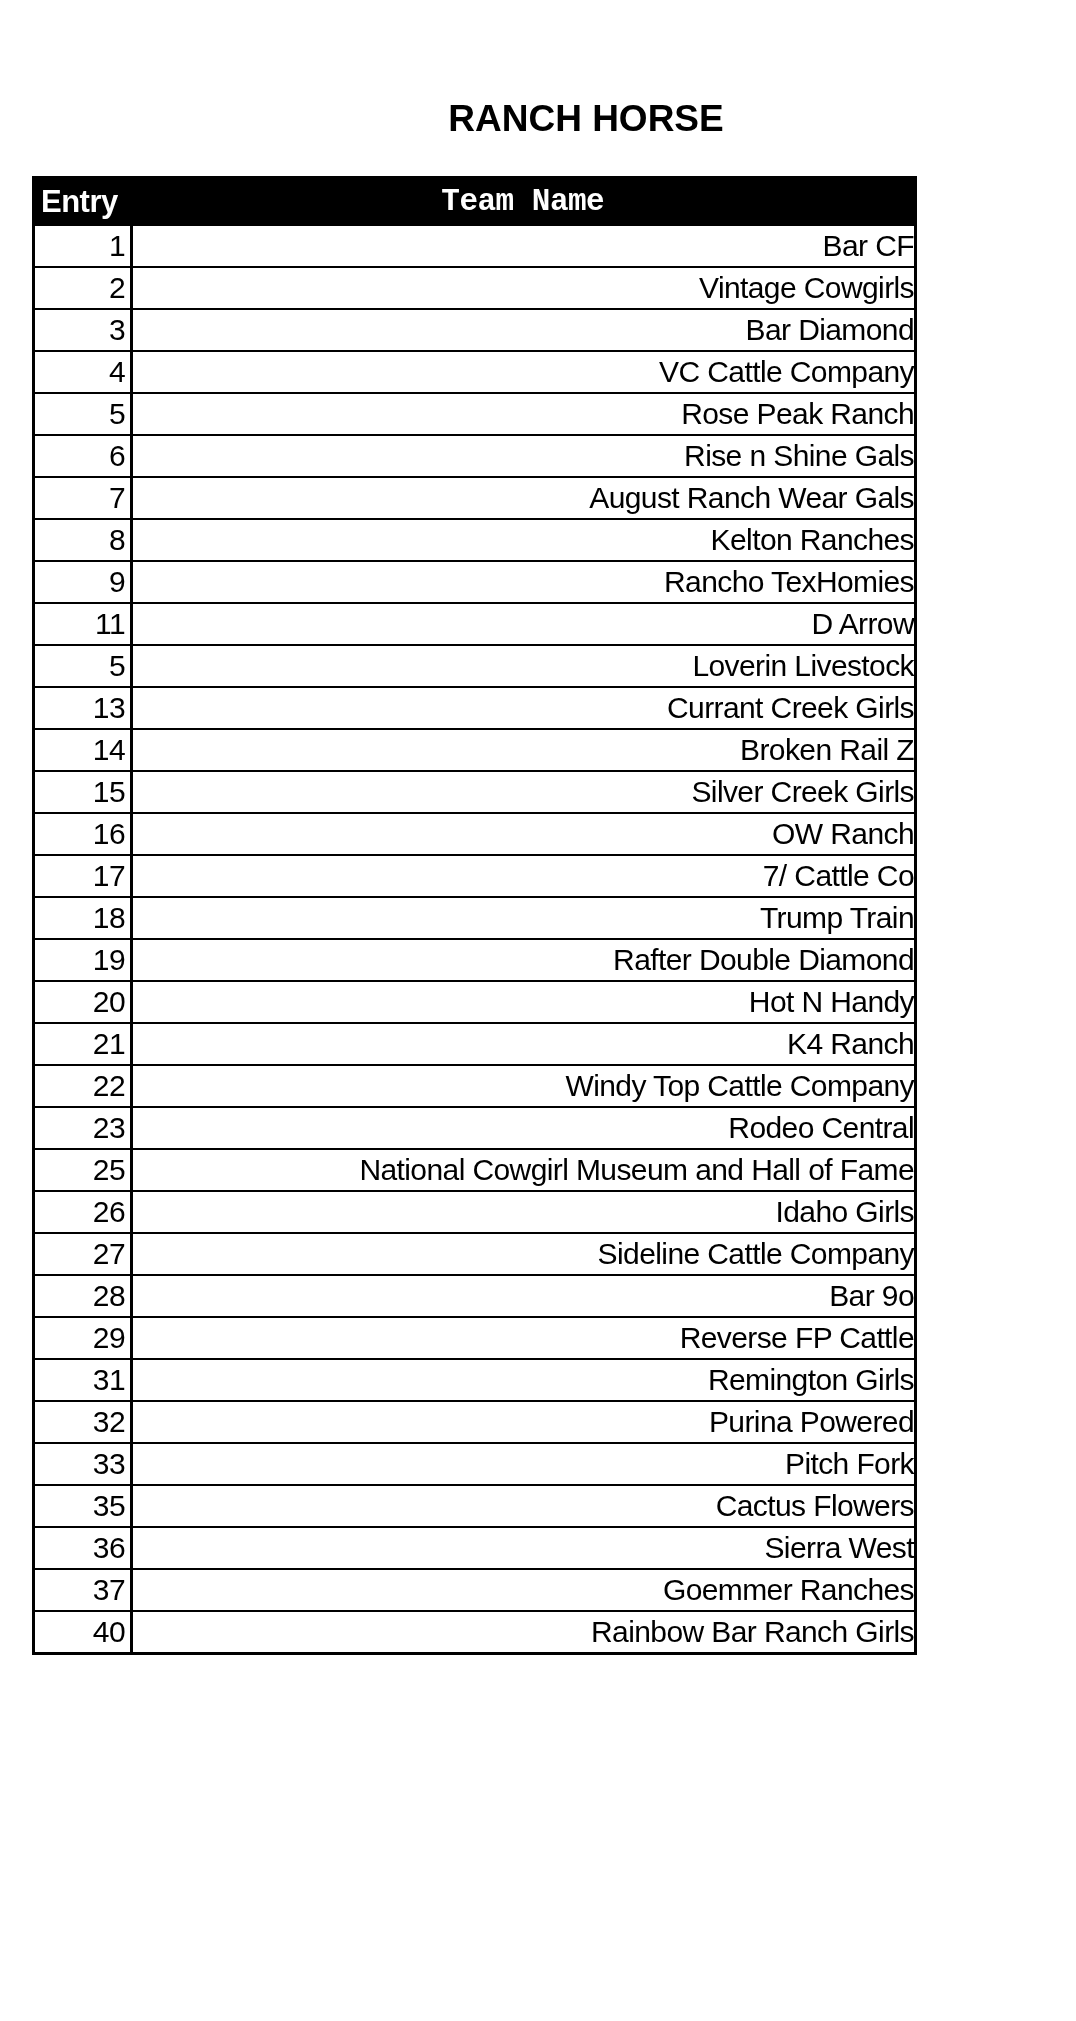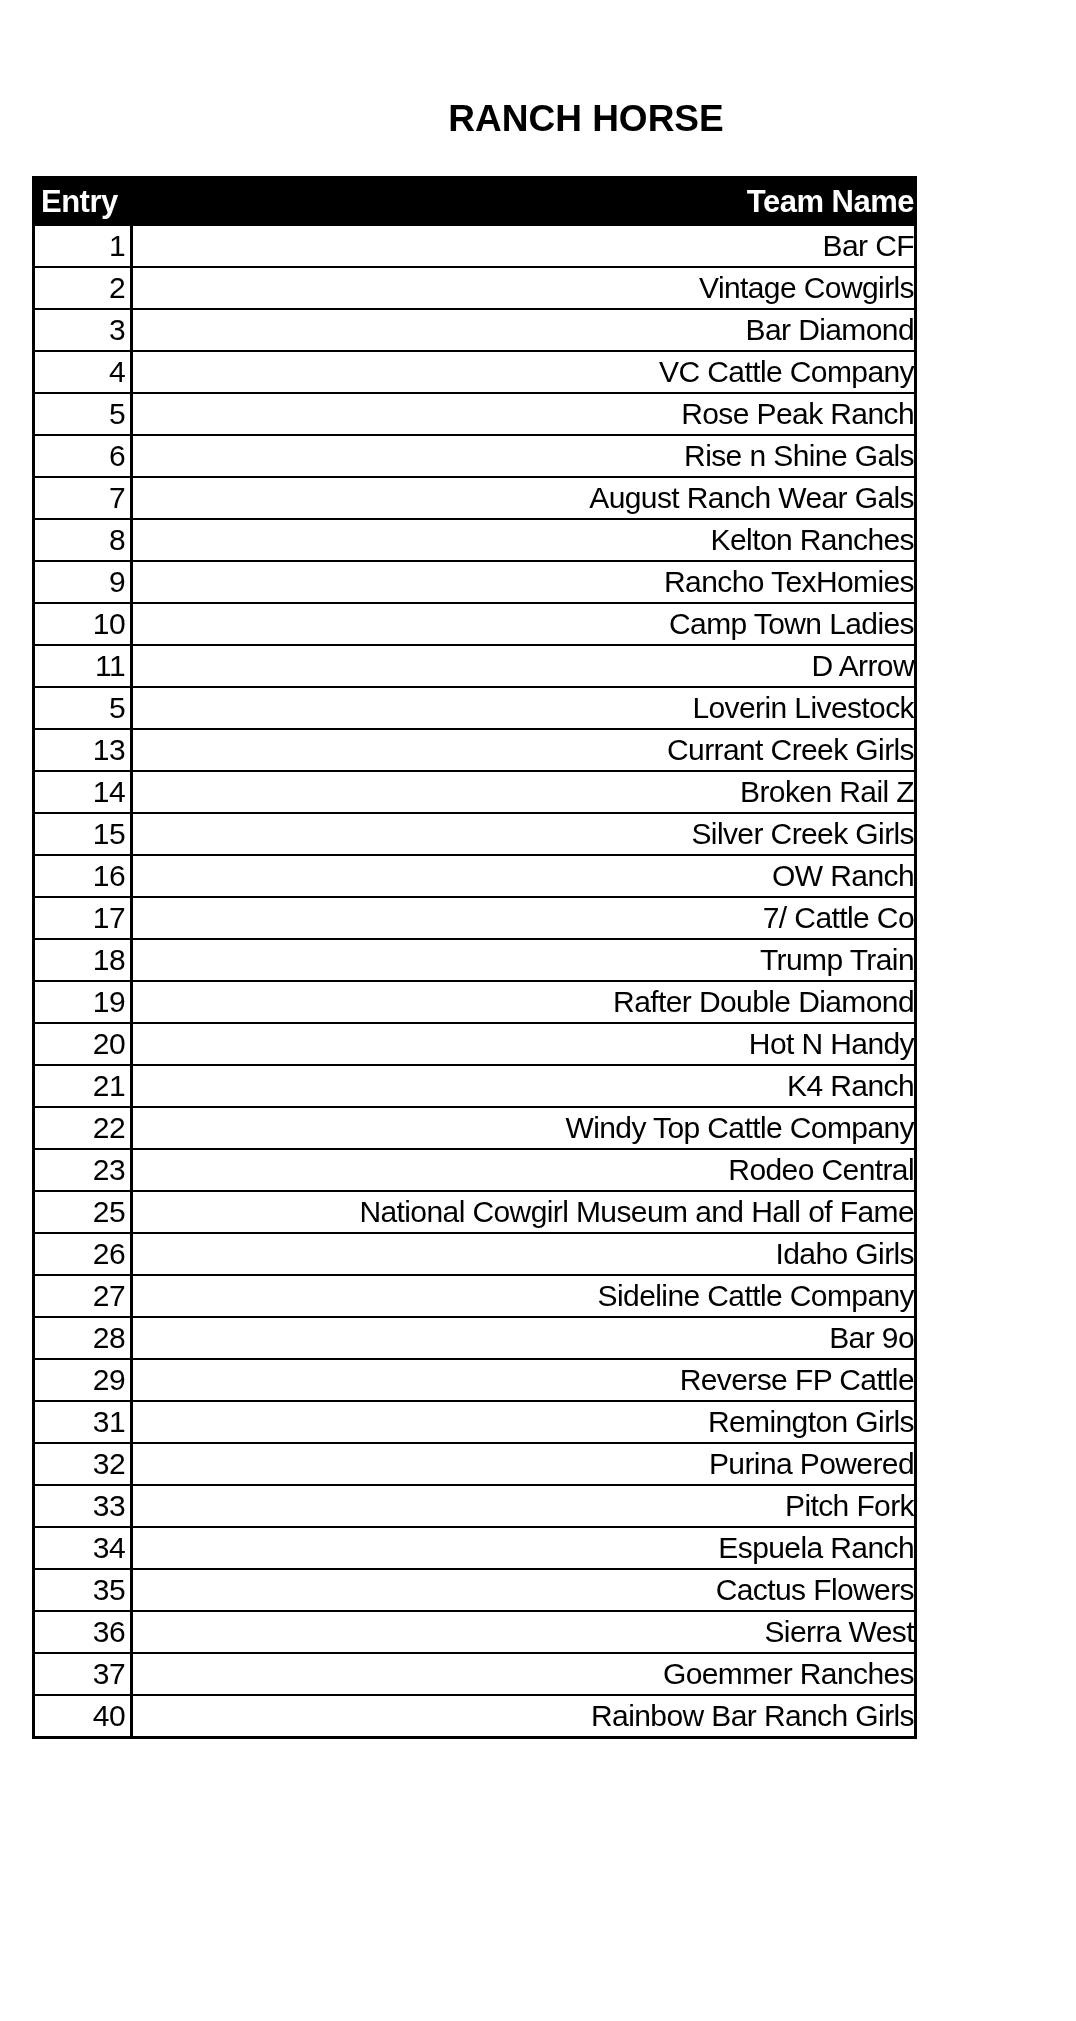--- a/index.html
+++ b/index.html
@@ -46,21 +46,22 @@
       height: 45px;
       padding: 0;
       line-height: 45px;
       letter-spacing: -0.5px;
     }
     .roster-table th.h-entry {
       text-align: left;
       padding-left: 6px;
     }
     .roster-table th.h-name {
-      text-align: right;
+      text-align: center;
+      font-family: Liberation Mono, monospace;
     }
     .roster-table td {
       border: 2px solid #000000;
       height: 40px;
       padding: 0;
       font-size: 30px;
       line-height: 40px;
       font-family: "Liberation Sans", sans-serif;
       white-space: nowrap;
       overflow: hidden;
@@ -123,24 +124,20 @@
       </tr>
       <tr>
         <td class="c-entry">8</td>
         <td class="c-name">Kelton Ranches</td>
       </tr>
       <tr>
         <td class="c-entry">9</td>
         <td class="c-name">Rancho TexHomies</td>
       </tr>
       <tr>
-        <td class="c-entry">10</td>
-        <td class="c-name">Camp Town Ladies</td>
-      </tr>
-      <tr>
         <td class="c-entry">11</td>
         <td class="c-name">D Arrow</td>
       </tr>
       <tr>
         <td class="c-entry">5</td>
         <td class="c-name">Loverin Livestock</td>
       </tr>
       <tr>
         <td class="c-entry">13</td>
         <td class="c-name">Currant Creek Girls</td>
@@ -209,24 +206,20 @@
         <td class="c-entry">31</td>
         <td class="c-name">Remington Girls</td>
       </tr>
       <tr>
         <td class="c-entry">32</td>
         <td class="c-name">Purina Powered</td>
       </tr>
       <tr>
         <td class="c-entry">33</td>
         <td class="c-name">Pitch Fork</td>
-      </tr>
-      <tr>
-        <td class="c-entry">34</td>
-        <td class="c-name">Espuela Ranch</td>
       </tr>
       <tr>
         <td class="c-entry">35</td>
         <td class="c-name">Cactus Flowers</td>
       </tr>
       <tr>
         <td class="c-entry">36</td>
         <td class="c-name">Sierra West</td>
       </tr>
       <tr>

